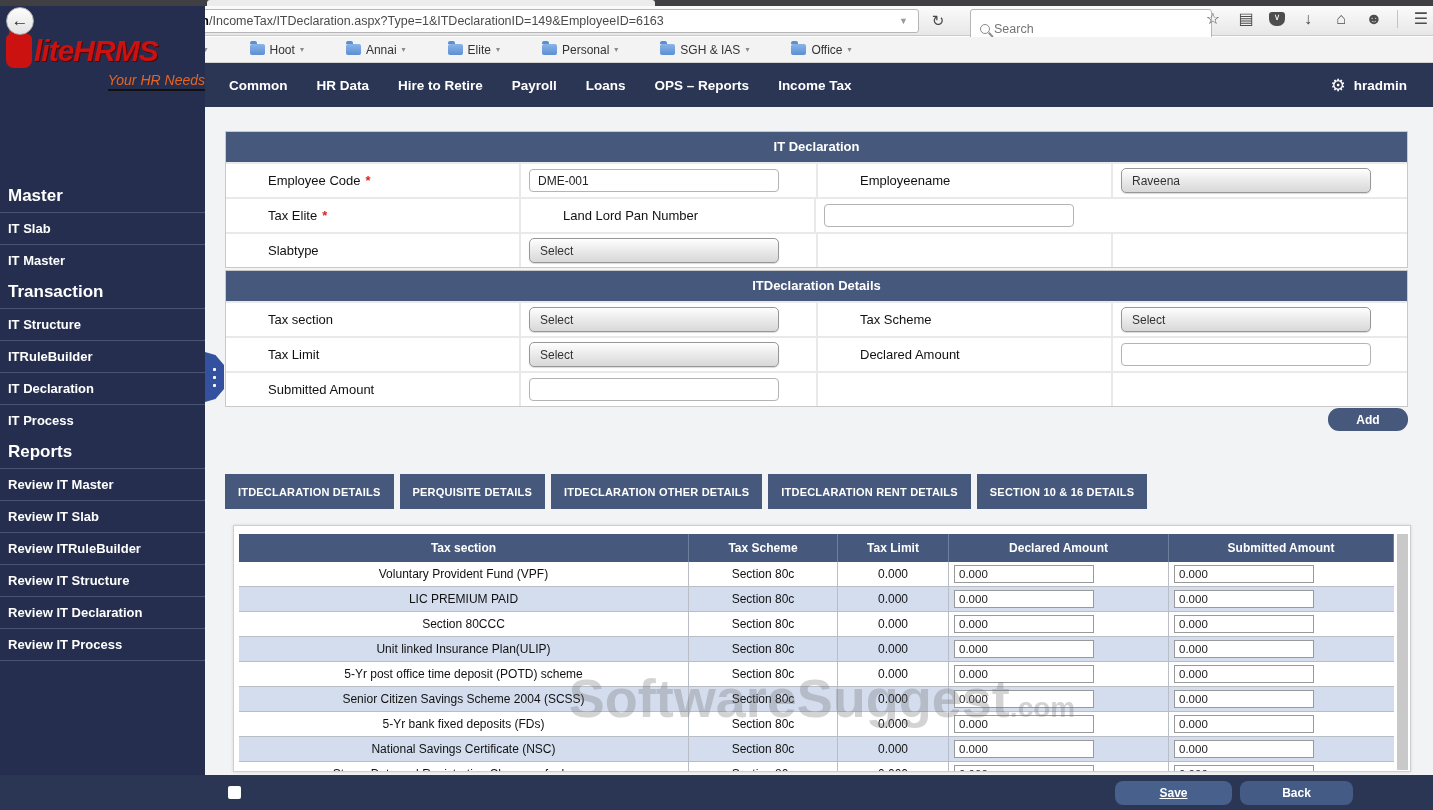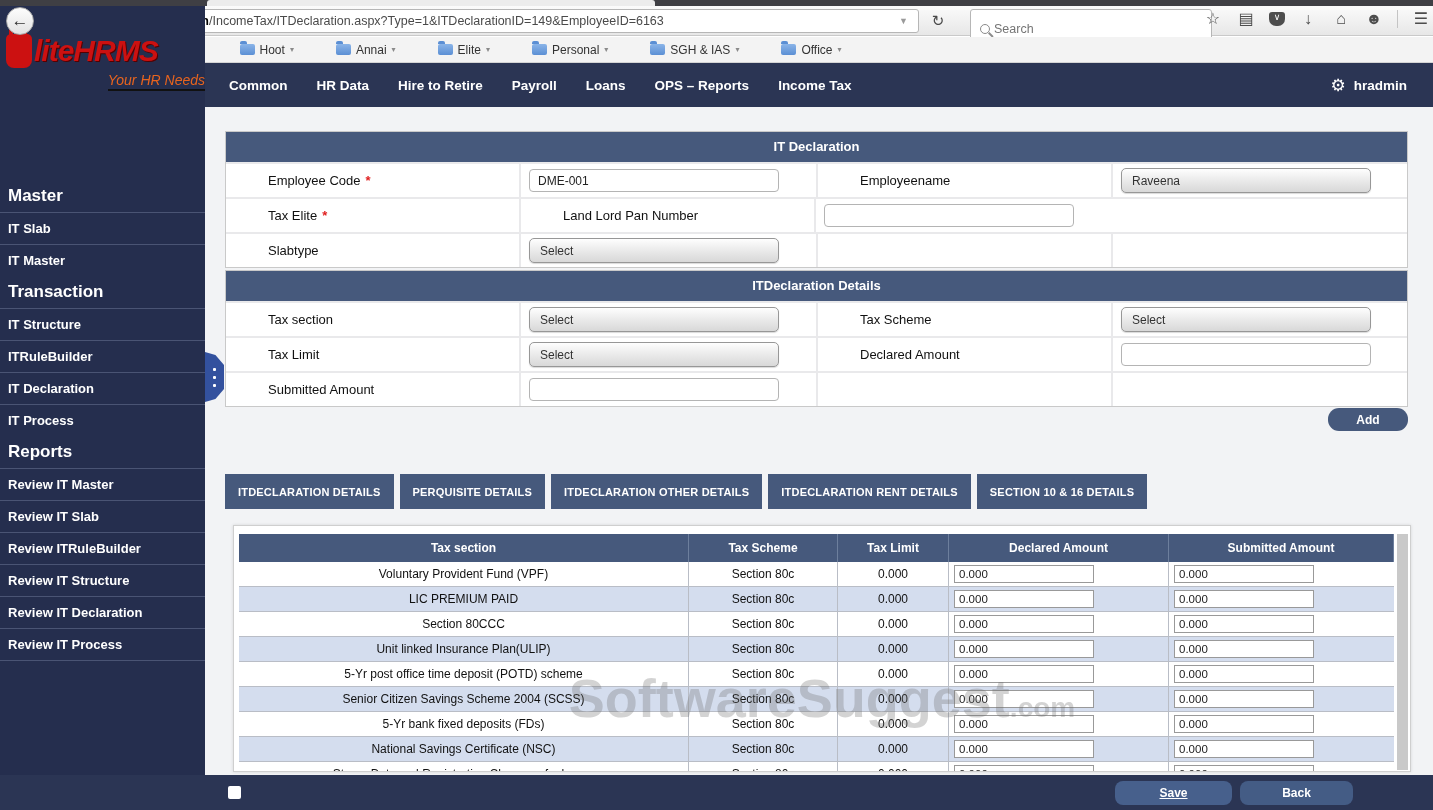--- a/index.html
+++ b/index.html
@@ -29,21 +29,21 @@
   .mag { width:10px; height:10px; border:1.5px solid #8b8b8b; border-radius:50%; margin:0 4px 0 9px; position:relative; }
   .mag::after { content:""; position:absolute; width:6px; height:1.5px; background:#8b8b8b;
                 transform:rotate(45deg); right:-5px; bottom:-2px; }
   .searchbox input { border:none; outline:none; font-size:12.5px; color:#444; width:180px; background:transparent; }
   .tool-icons { position:absolute; left:1203px; top:3px; display:flex; align-items:center; gap:13px; color:#4d4d4d; }
   .tool-icons .ticon { font-size:16px; width:20px; text-align:center; }
   .pocket { width:16px; height:14px; background:#4d4d4d; border-radius:3px 3px 7px 7px; color:#fff;
             font-size:9px; line-height:11px; text-align:center; }
   .menu-sep { width:1px; height:18px; background:#c4c4c4; }
   .bookmarks { position:absolute; left:0; top:37px; width:1433px; height:26px; background:#f3f3f3;
-               border-bottom:1px solid #d4d4d4; display:flex; align-items:center; gap:42px; 
+               border-bottom:1px solid #d4d4d4; display:flex; align-items:center; gap:42px; padding-left:10px;
                font-size:12px; color:#333; }
   .bm { display:flex; align-items:center; gap:5px; }
   .folder { width:15px; height:11px; background:linear-gradient(#8ab4e8,#5b8fd4); border-radius:2px; position:relative; }
   .folder::before { content:""; position:absolute; top:-3px; left:0; width:7px; height:3px;
                     background:#5b8fd4; border-radius:2px 2px 0 0; }
   .mv-icon { width:14px; height:14px; border-radius:3px; background:linear-gradient(#6aa7e8,#3d7fd0);
              position:relative; }
   .mv-icon::after { content:""; position:absolute; left:3px; top:3px; width:8px; height:8px;
                     background:radial-gradient(circle at 2px 2px, #fff 1px, transparent 1.4px),
                                radial-gradient(circle at 6px 2px, #fff 1px, transparent 1.4px),

